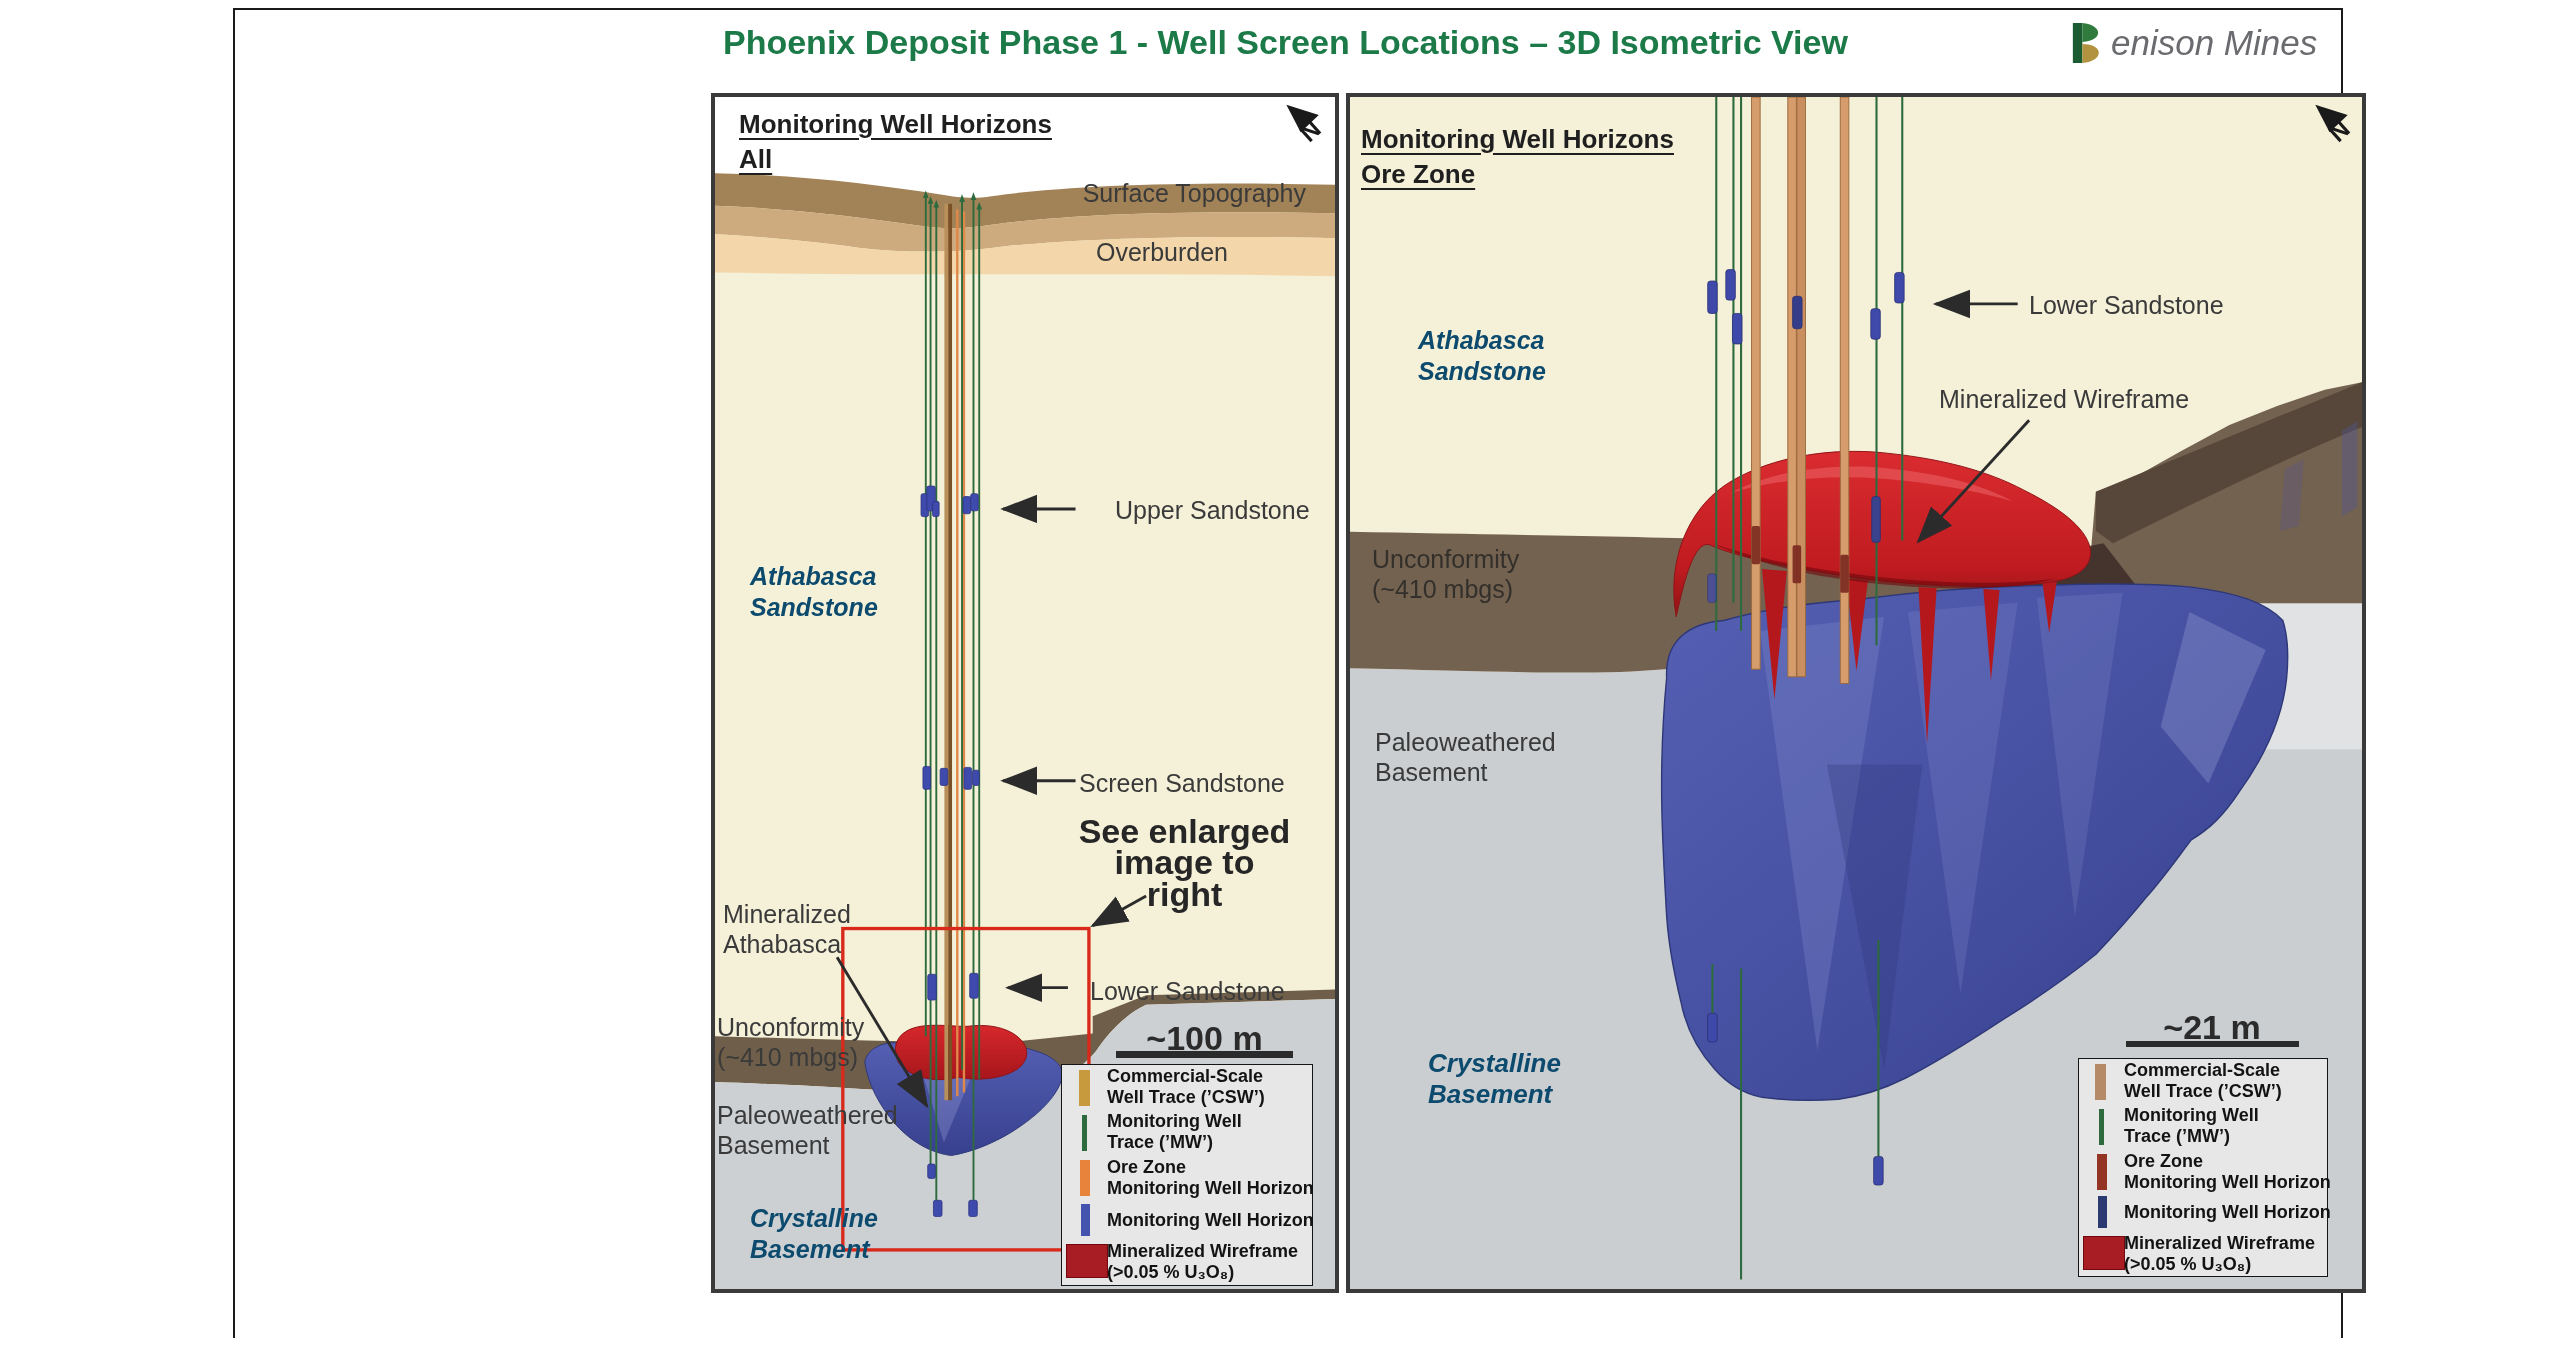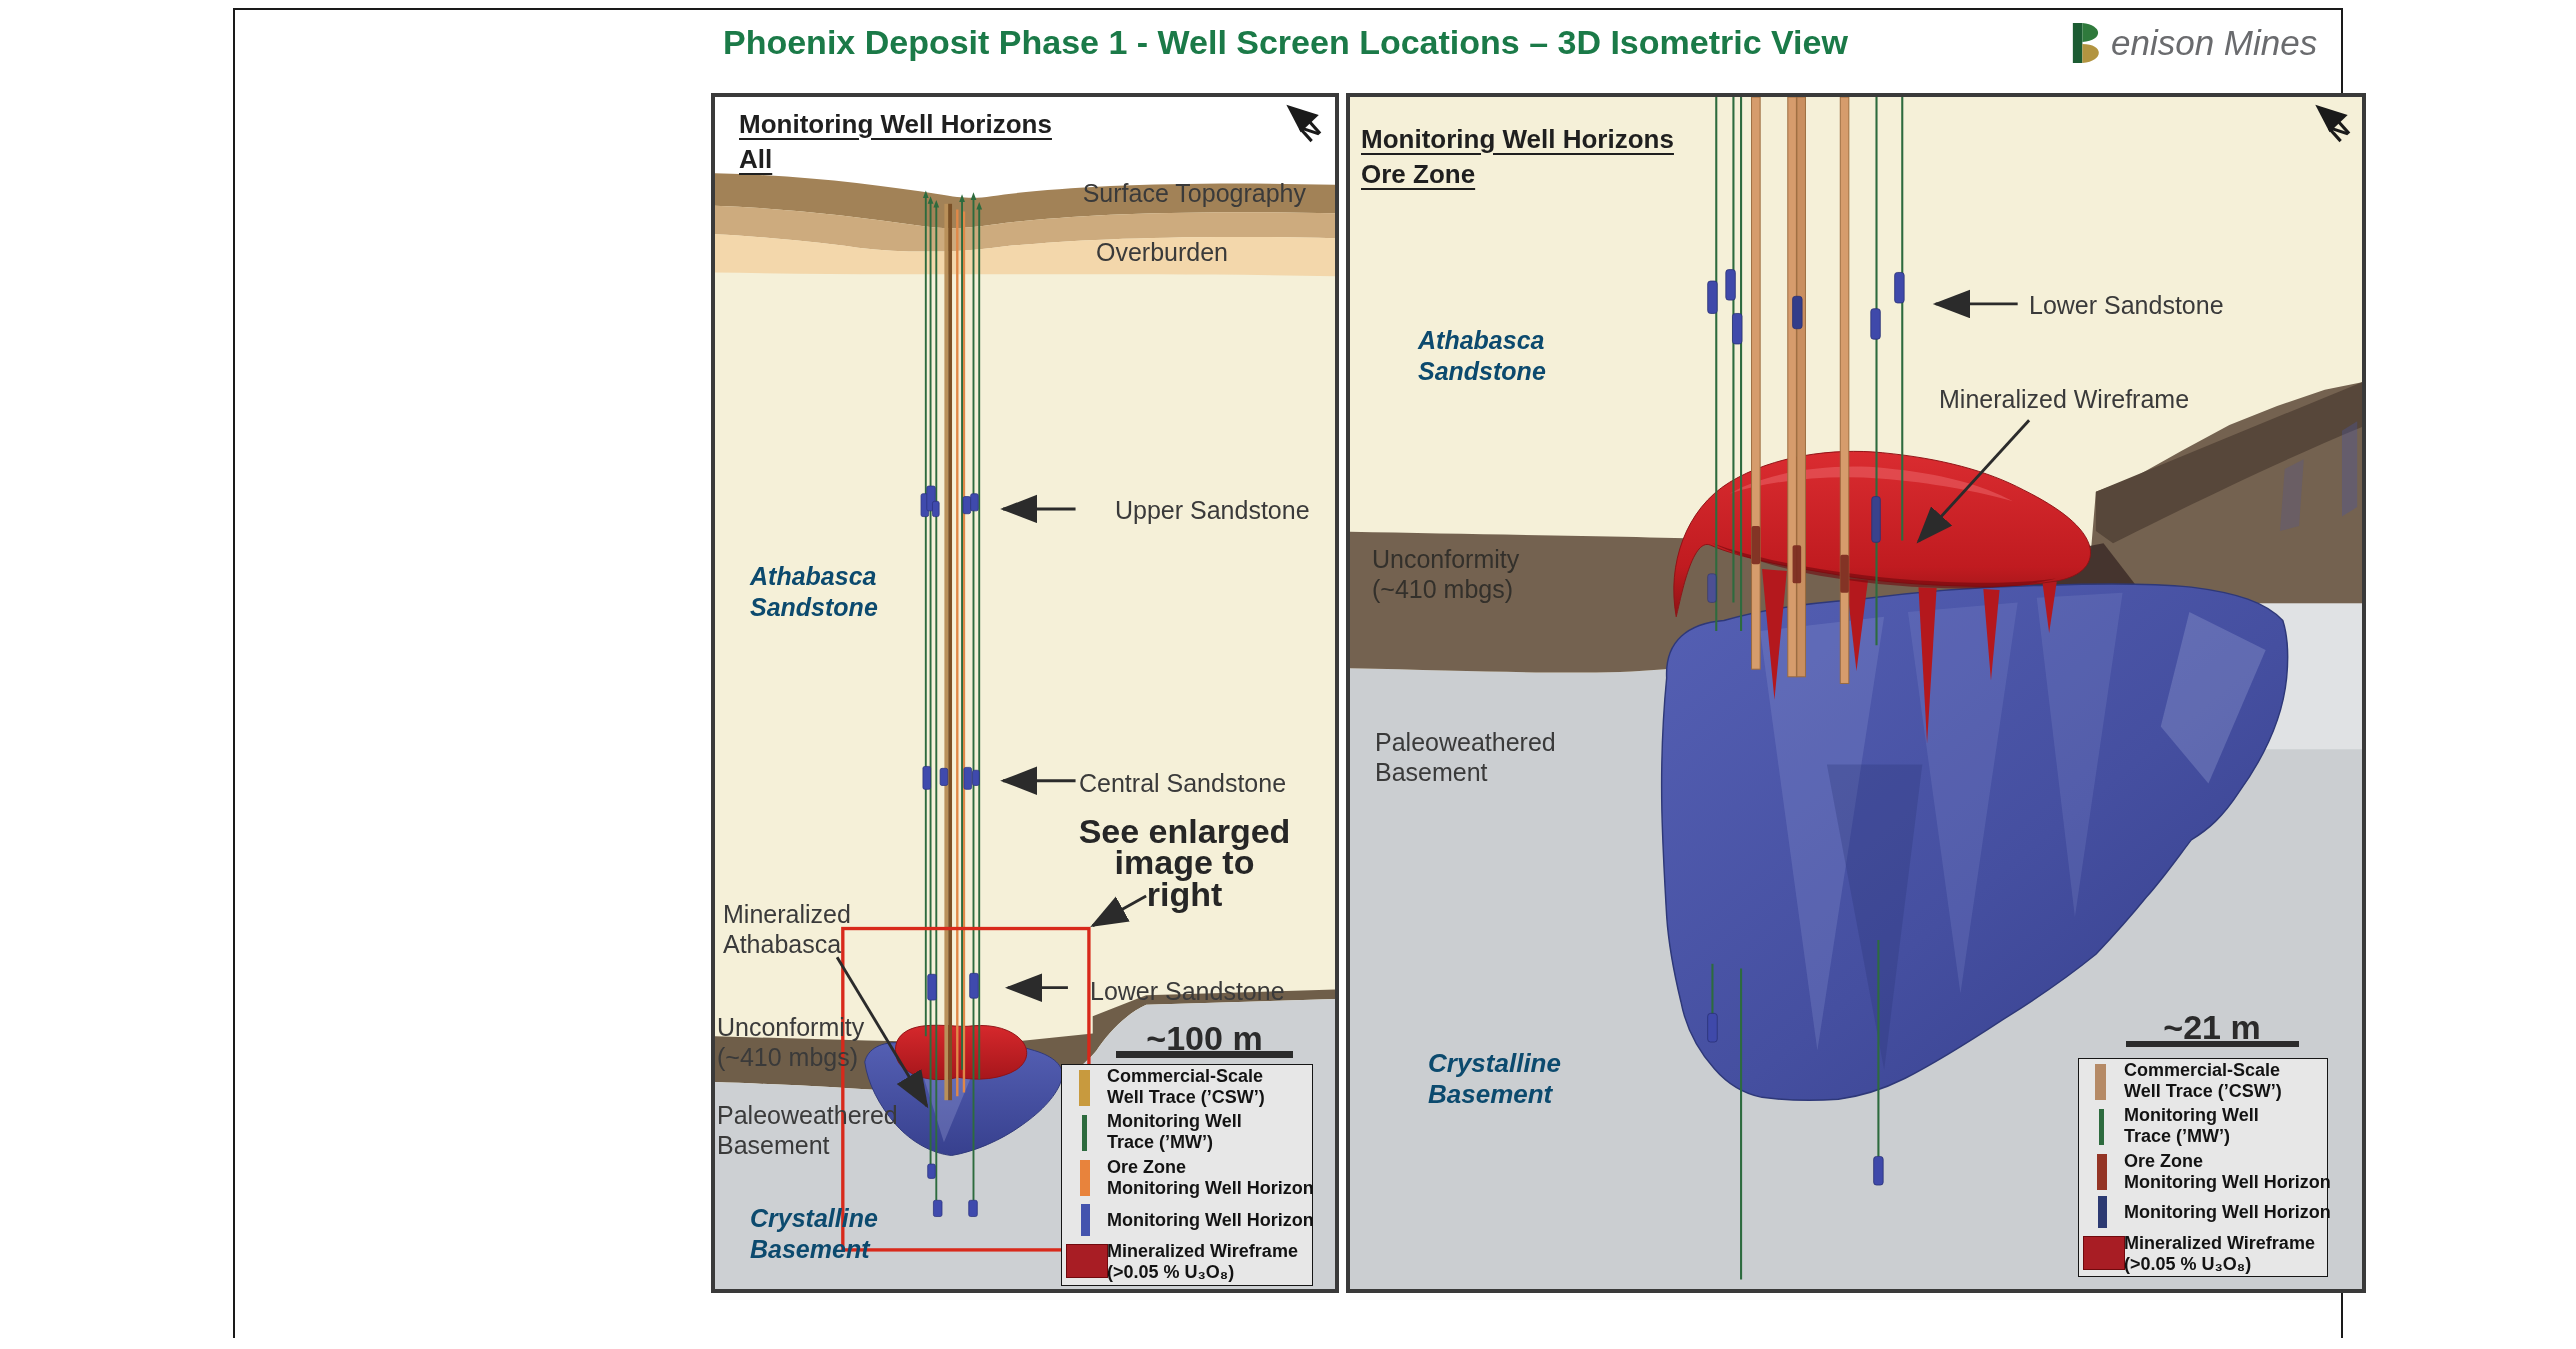--- a/index.html
+++ b/index.html
@@ -231,21 +231,21 @@
 
     <div class="heading" style="left:504px;top:99px;">Monitoring Well Horizons</div>
     <div class="heading" style="left:504px;top:134px;">All</div>
     <div class="lab right" style="left:840px;top:168px;width:231px;">Surface Topography</div>
     <div class="lab right" style="left:840px;top:227px;width:153px;">Overburden</div>
     <div class="lab" style="left:844px;top:485px;margin-left:36px;">Upper Sandstone</div>
     <div class="green-lab" style="left:515px;top:551px;width:157px;">
       <div>Athabasca</div>
       <div>Sandstone</div>
     </div>
-    <div class="lab" style="left:844px;top:758px;">Central Sandstone</div>
+    <div class="lab" style="left:844px;top:758px;">Screen Sandstone</div>
     <div class="bold-lab" style="left:840px;top:806px;width:219px;">
       <div>See enlarged</div>
       <div>image to right</div>
     </div>
     <div class="lab" style="left:488px;top:889px;">
       <div>Mineralized</div>
       <div>Athabasca</div>
     </div>
     <div class="lab" style="left:855px;top:966px;">Lower Sandstone</div>
     <div class="lab" style="left:482px;top:1002px;">

